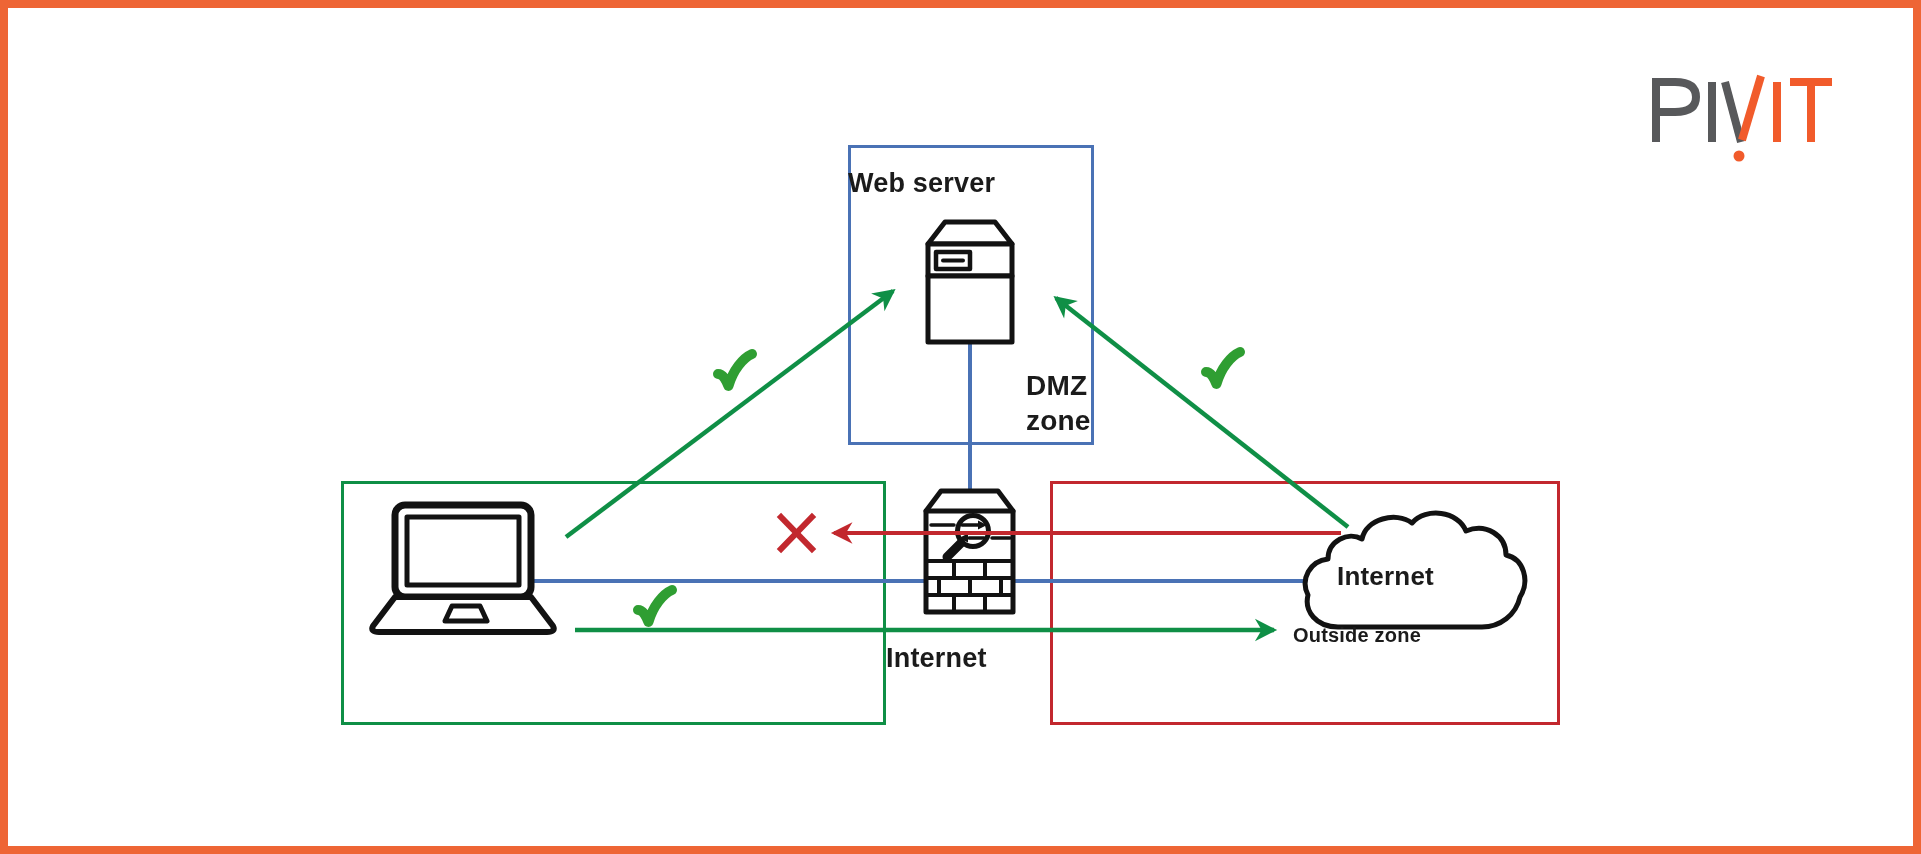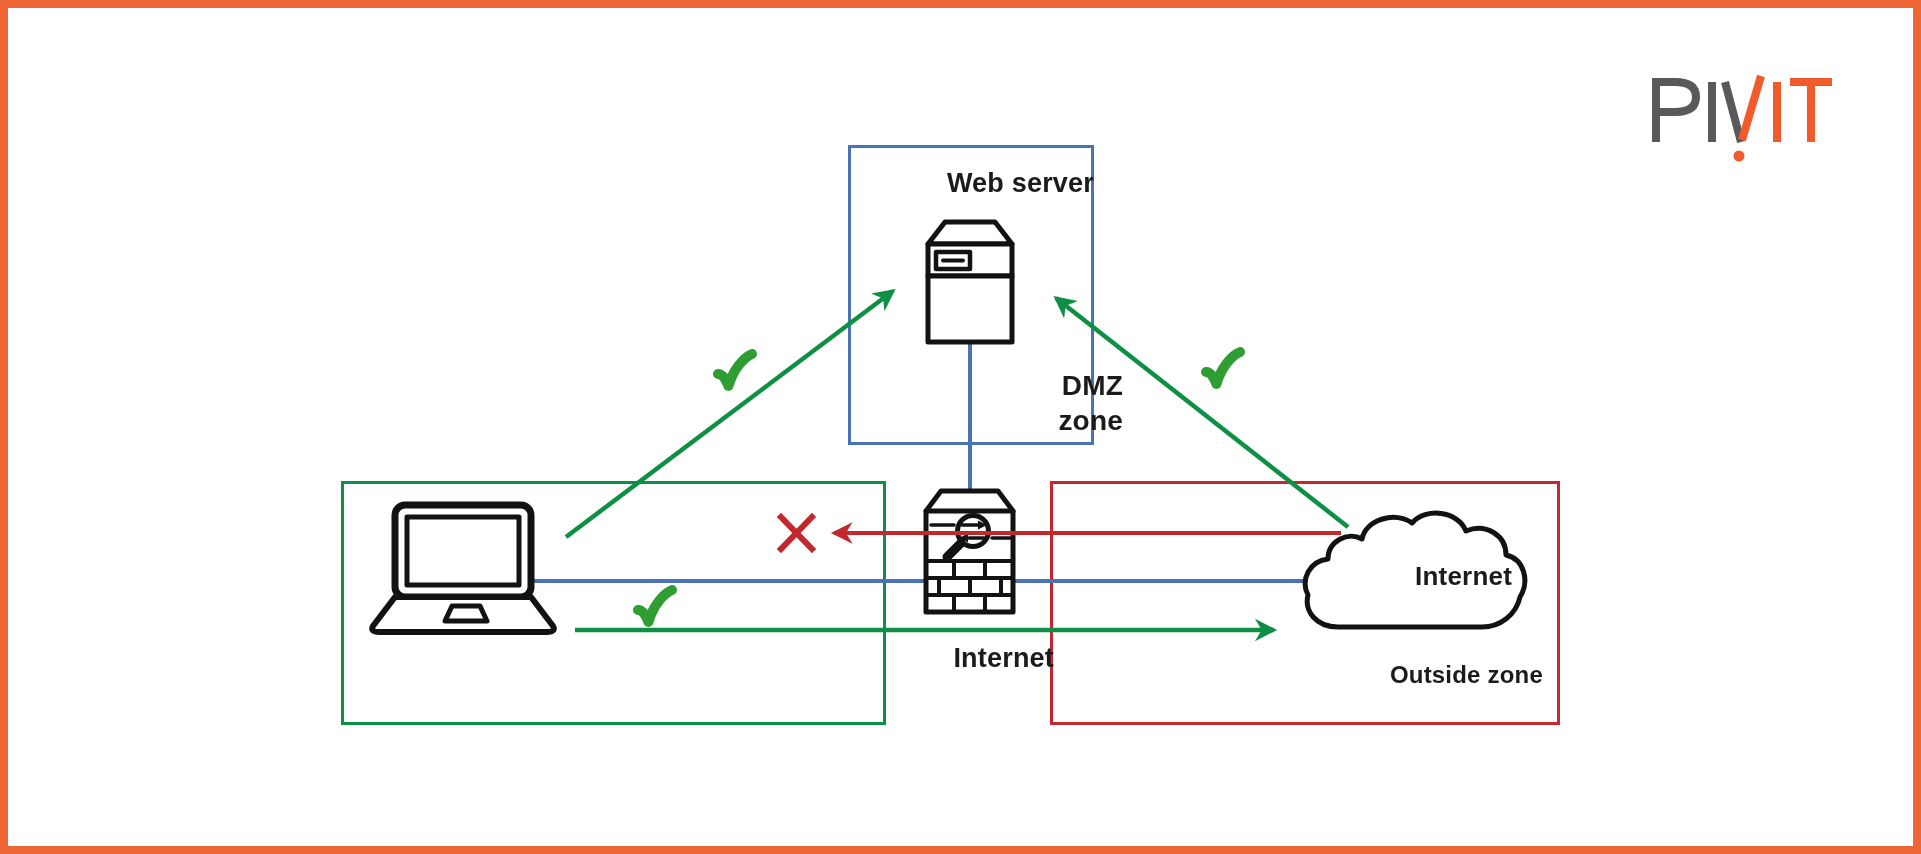--- a/index.html
+++ b/index.html
@@ -10,27 +10,27 @@
   }
   *{box-sizing:border-box;margin:0;padding:0}
   body{background:#fff;font-family:"Liberation Sans","DejaVu Sans",sans-serif}
   .stage{position:relative;width:1921px;height:854px;background:#fff;
          border:8px solid var(--frame-orange);overflow:hidden}
   .zone-box{position:absolute;border:3px solid;background:transparent}
   .zone-dmz{left:840px;top:137px;width:246px;height:300px;border-color:var(--zone-blue)}
   .zone-inside{left:333px;top:473px;width:545px;height:244px;border-color:var(--zone-green)}
   .zone-outside{left:1042px;top:473px;width:510px;height:244px;border-color:var(--zone-red)}
   .diagram-svg{position:absolute;left:0;top:0;z-index:2}
-  .lbl{position:absolute;z-index:3;text-align:right;color:var(--ink);
+  .lbl{position:absolute;z-index:3;text-align:left;color:var(--ink);
        font-weight:bold;letter-spacing:.2px;line-height:1.25}
   .lbl-webserver{left:840px;top:159px;width:246px;font-size:27px}
-  .lbl-dmz{left:985px;top:360px;width:130px;font-size:28px}
+  .lbl-dmz{left:1018px;top:360px;width:130px;font-size:28px}
   .lbl-firewall{left:878px;top:634px;width:168px;font-size:27px}
   .lbl-inside{left:333px;top:650px;width:245px;font-size:28px}
-  .lbl-outside{left:1285px;top:652px;width:250px;font-size:24px}
+  .lbl-outside{left:1285px;top:615px;width:250px;font-size:20px}
   .lbl-internet{left:1329px;top:552px;width:175px;font-size:26px}
   .logo{position:absolute;left:1636px;top:64px;width:192px;height:98px;z-index:3}
   .sr-only{position:absolute;width:1px;height:1px;overflow:hidden;clip:rect(0 0 0 0)}
   
   .ln-blue{stroke:var(--zone-blue);stroke-width:4;fill:none}
   .ln-green{stroke:var(--zone-green);stroke-width:4.5;fill:none}
   .ln-red{stroke:var(--zone-red);stroke-width:4;fill:none}
   .ah-g{fill:var(--zone-green)}
   .ah-r{fill:var(--zone-red)}
   .check-path{fill:none;stroke:var(--check-green);stroke-width:10;

